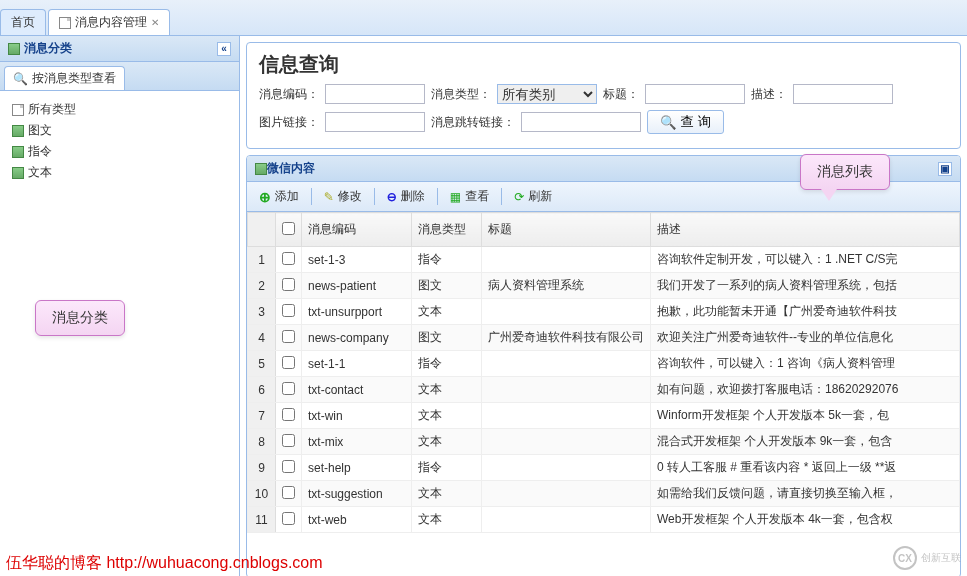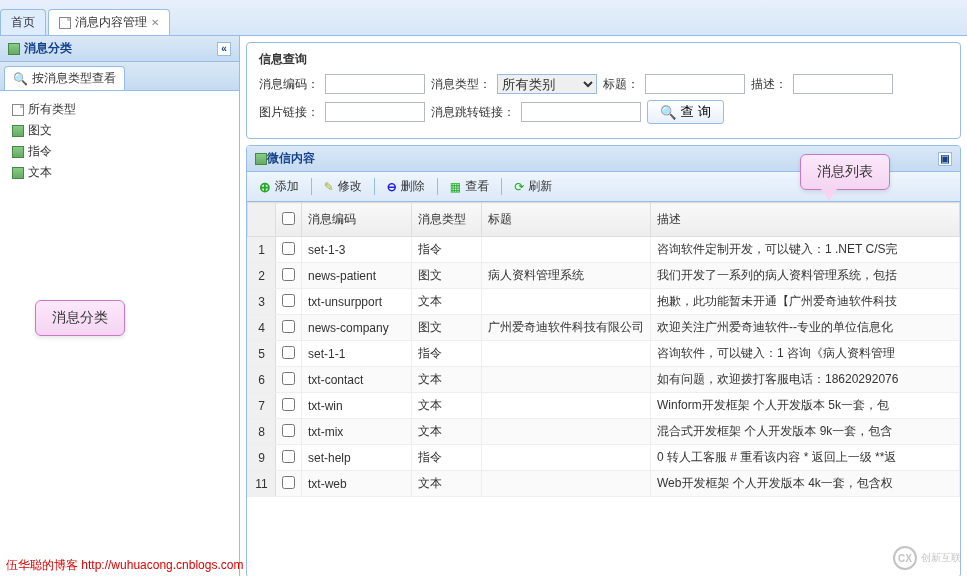--- a/index.html
+++ b/index.html
@@ -18,21 +18,21 @@
 
 .tab-strip { background: linear-gradient(#dae8f6, #c5dbf2); border-bottom: 1px solid #99bbe8; padding: 4px 4px 0 4px; display: flex; }
 .inner-tab { padding: 3px 8px; border: 1px solid #99bbe8; border-bottom: none; background: #fff; border-radius: 4px 4px 0 0; display: flex; align-items: center; gap: 4px; }
 
 .tree { padding: 8px; }
 .tree-item { padding: 2px 4px; display: flex; align-items: center; gap: 4px; cursor: pointer; font-family: Liberation Mono, monospace; }
 
 .content { flex: 1; padding: 6px; display: flex; flex-direction: column; gap: 6px; position: relative; }
 
 .query-panel { border: 1px solid #99bbe8; border-radius: 4px; padding: 8px 12px; }
-.query-title { font-weight: bold; font-size: 12px; margin-bottom: 6px; }
+.query-title { font-weight: bold; font-size: 20px; margin-bottom: 6px; }
 .query-row { display: flex; align-items: center; gap: 6px; margin-bottom: 6px; flex-wrap: wrap; }
 .query-row label { color: #333; }
 .query-row input[type="text"] { border: 1px solid #b5b8c8; height: 20px; padding: 0 4px; width: 100px; }
 .query-row select { border: 1px solid #99bbe8; height: 20px; width: 100px; color: #333; }
 .query-btn { border: 1px solid #99bbe8; background: linear-gradient(#fff, #e8f0fa); padding: 2px 12px; border-radius: 3px; cursor: pointer; display: flex; align-items: center; gap: 4px; }
 
 .grid-panel { border: 1px solid #99bbe8; border-radius: 4px; flex: 1; display: flex; flex-direction: column; overflow: hidden; }
 .grid-title { background: linear-gradient(#dae8f6, #c5dbf2); border-bottom: 1px solid #99bbe8; padding: 4px 8px; font-weight: bold; color: #15428b; display: flex; align-items: center; }
 .toolbar { background: linear-gradient(#eef5fd, #dce9f8); border-bottom: 1px solid #99bbe8; padding: 4px 6px; display: flex; gap: 4px; }
 .tb-btn { display: flex; align-items: center; gap: 4px; padding: 2px 6px; cursor: pointer; border-radius: 2px; }
@@ -45,21 +45,21 @@
 tr:nth-child(even) td { background: #fafafa; }
 .rownum { width: 28px; text-align: center; background: #f0f0f0 !important; border-right: 1px solid #ddd; }
 .chk { width: 24px; text-align: center; }
 
 .callout { position: absolute; background: linear-gradient(#fce8fb, #f4d5f2); border: 1px solid #c976c7; border-radius: 6px; padding: 8px 16px; box-shadow: 0 2px 4px rgba(0,0,0,0.1); font-size: 14px; color: #333; }
 .callout::after { content: ''; position: absolute; width: 0; height: 0; }
 .callout.left { left: 35px; top: 300px; }
 .callout.top-right { left: 560px; top: 118px; }
 .callout.top-right::after { bottom: -12px; left: 20px; border-left: 8px solid transparent; border-right: 8px solid transparent; border-top: 12px solid #f4d5f2; }
 
-.footer { position: absolute; bottom: 2px; left: 6px; color: #d00; font-size: 12px; }
+.footer { position: absolute; bottom: 2px; left: 6px; color: #d00; font-size: 16px; }
 .footer a { color: #d00; text-decoration: none; }
 
 .watermark { position: absolute; right: 6px; bottom: 6px; opacity: 0.5; font-size: 10px; color: #888; display: flex; align-items: center; gap: 4px; }
 .watermark-icon { width: 24px; height: 24px; border: 2px solid #888; border-radius: 50%; display: flex; align-items: center; justify-content: center; font-weight: bold; }
 
 .ico { display: inline-block; width: 12px; height: 12px; }
 .ico-grid { background: linear-gradient(#8c8, #6a6); border: 1px solid #484; }
 .ico-page { background: #fff; border: 1px solid #888; position: relative; }
 .ico-page::after { content: ''; position: absolute; top: 0; right: 0; width: 3px; height: 3px; background: #ccc; }
 .ico-add { color: #2a2; font-weight: bold; font-size: 14px; }
@@ -252,20 +252,28 @@
               </tr>
               <tr>
                 <td class="rownum">9</td>
     <td class="chk"><input type="checkbox" style=""></td>
     <td>set-help</td>
     <td>指令</td>
     <td></td>
     <td>0 转人工客服 # 重看该内容 * 返回上一级 **返</td>
               </tr>
               <tr>
+                <td class="rownum">10</td>
+    <td class="chk"><input type="checkbox" style=""></td>
+    <td>txt-suggestion</td>
+    <td>文本</td>
+    <td></td>
+    <td>如需给我们反馈问题，请直接切换至输入框，</td>
+              </tr>
+              <tr>
                 <td class="rownum">11</td>
     <td class="chk"><input type="checkbox" style=""></td>
     <td>txt-web</td>
     <td>文本</td>
     <td></td>
     <td>Web开发框架 个人开发版本 4k一套，包含权</td>
               </tr>
             </tbody>
         </table>
       </div>

